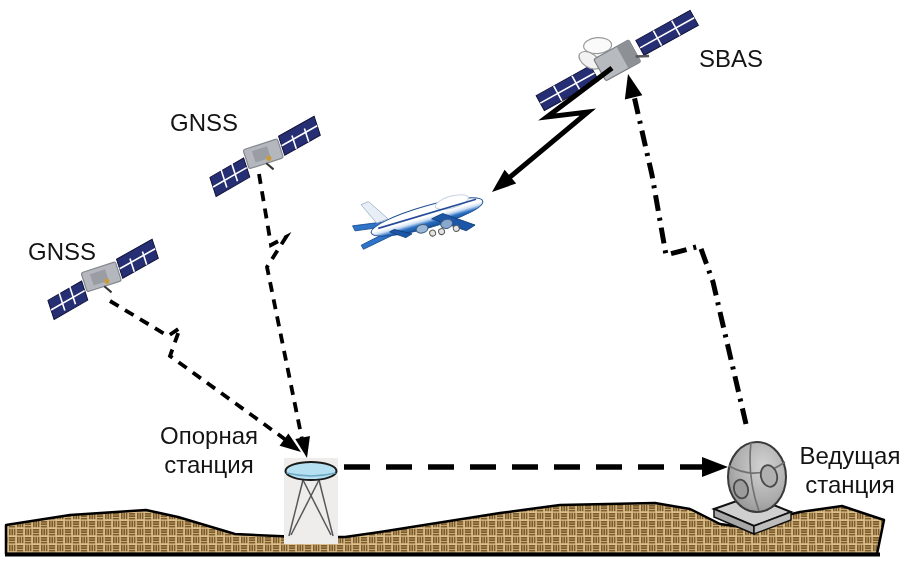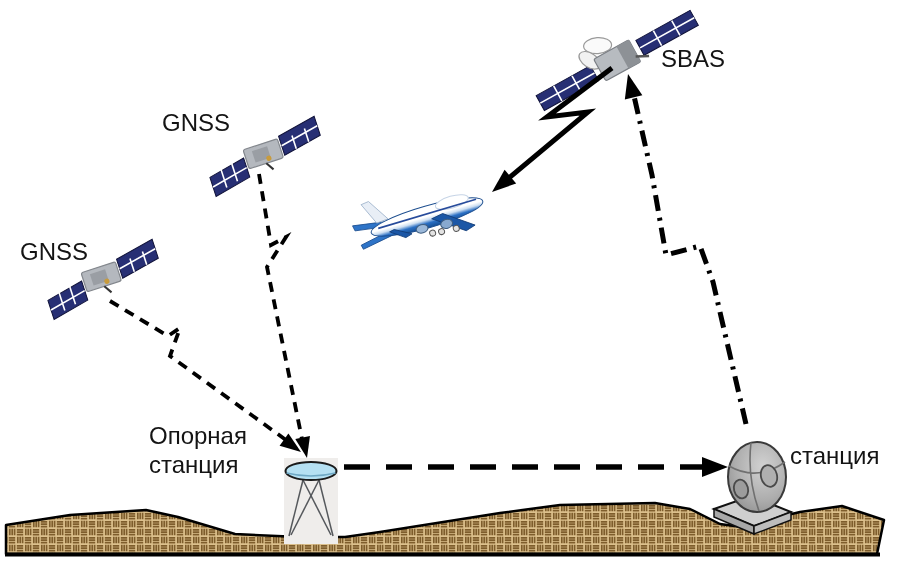--- a/index.html
+++ b/index.html
@@ -9,20 +9,21 @@
     background:#ffffff;
     overflow:hidden;
     font-family:"Liberation Sans", sans-serif;
   }
   .stage svg{position:absolute;left:0;top:0;}
   .lbl{
     position:absolute;
     color:#141414;
     font-size:24px;
     line-height:29px;
+    text-align:center;
     white-space:nowrap;
     user-select:none;
   }
 </style>
 </head>
 <body>
 
 <div class="stage">
 <svg width="920" height="563" viewBox="0 0 920 563">
   <defs>
@@ -153,15 +154,16 @@
     <span>GNSS</span>
   </div>
   <div class="lbl" style="left:661px;top:44px;width:140px;line-height:30px;">
     <div>SBAS</div>
   </div>
   <div class="lbl" style="left:149px;top:421px;width:120px;">
     <div>Опорная</div>
     <div>станция</div>
   </div>
   <div class="lbl" style="left:790px;top:441px;width:120px;">
+    <div>Ведущая</div>
     <div>станция</div>
   </div>
 </div>
 
 </body></html>

